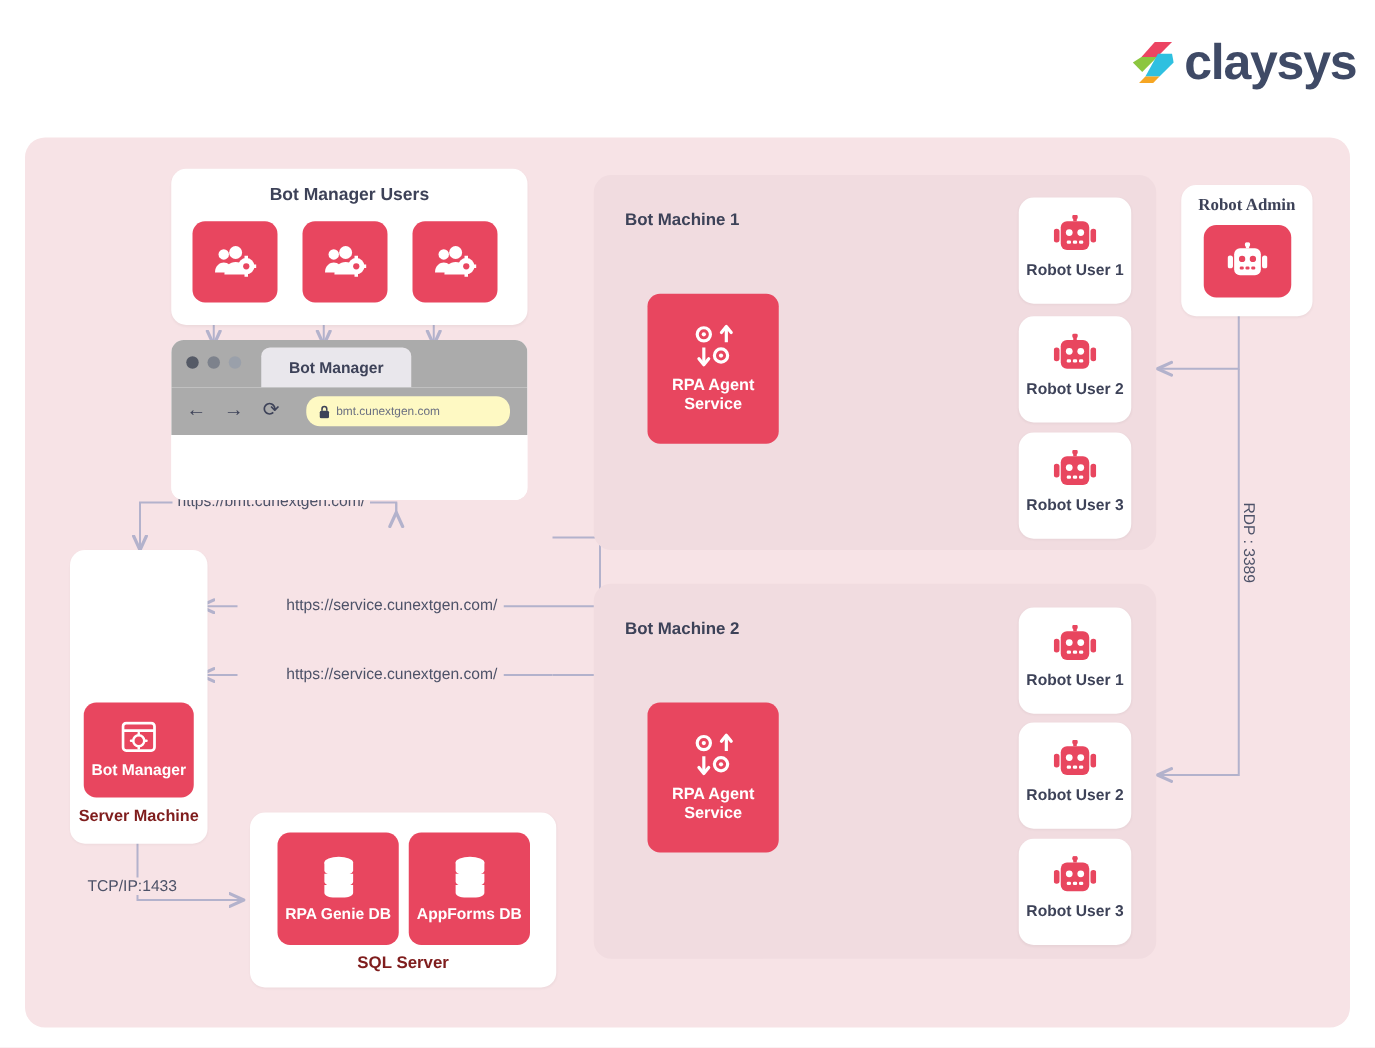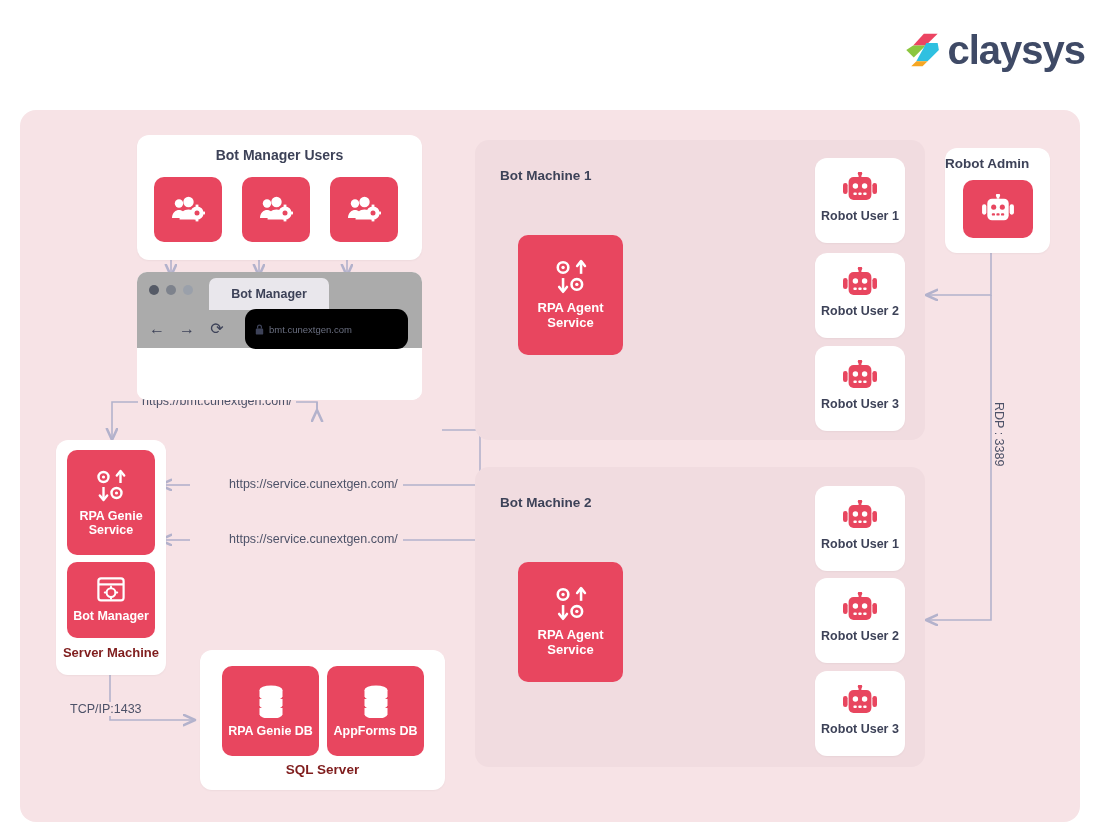--- a/index.html
+++ b/index.html
@@ -35,21 +35,21 @@
 
   
   #browser{position:absolute;left:137px;top:272px;width:285px;height:128px;background:#fff;border-radius:10px;overflow:hidden;}
   #bw-top{position:relative;height:38px;background:#ababab;}
   #bw-dots{position:absolute;left:12px;top:13px;display:flex;gap:7px;}
   #bw-dots i{width:10px;height:10px;border-radius:50%;display:block;}
   #bw-tab{position:absolute;left:72px;top:6px;width:120px;height:32px;background:#e9e7ec;border-radius:7px 7px 0 0;
           display:flex;align-items:center;justify-content:center;font-size:12.5px;font-weight:bold;color:#3d4258;}
   #bw-nav{position:relative;height:38px;background:#ababab;display:flex;align-items:center;padding-left:12px;gap:14px;}
   #bw-nav .nic{color:#3d4258;font-size:16px;line-height:1;width:16px;text-align:center;}
-  #bw-url{margin-left:6px;flex:1;margin-right:14px;height:40px;background:#000000;border-radius:11px;
+  #bw-url{margin-left:6px;flex:1;margin-right:14px;height:24px;background:#fef9c3;border-radius:11px;
           display:flex;align-items:center;gap:5px;padding:0 10px;font-size:9.5px;color:#6a6f80;}
   #bw-body{height:52px;background:#fff;}
 
   
   .ic{display:block;}
 </style>
 </head>
 <body>
 
 <div id="logo">
@@ -204,33 +204,20 @@
           <rect x="0.8" y="4.6" width="7.4" height="6" rx="1.2" fill="#3d4258"></rect>
           <path d="M2.6,4.6 V3.1 a1.9,1.9 0 0 1 3.8,0 V4.6" fill="none" stroke="#3d4258" stroke-width="1.25"></path>
         </svg>
         <span>bmt.cunextgen.com</span>
       </div>
     </div>
     <div id="bw-body"></div>
   </div>
 
   <div class="card" style="left:36px;top:330px;width:110px;height:235px;">
-    <div class="chip" style="left:11px;top:10px;width:88px;height:105px;">
-      <svg class="ic" width="34" height="34" viewBox="0 0 34 34">
-        <circle cx="9.5" cy="8" r="5" fill="none" stroke="#fff" stroke-width="2.4"></circle>
-        <circle cx="9.5" cy="8" r="1.6" fill="#fff"></circle>
-        <path d="M9.5,18 L9.5,30" stroke="#fff" stroke-width="2.4" fill="none"></path>
-        <path d="M5.8,26.4 L9.5,31 L13.2,26.4" fill="none" stroke="#fff" stroke-width="2.4" stroke-linecap="round" stroke-linejoin="round"></path>
-        <circle cx="22.5" cy="24" r="5" fill="none" stroke="#fff" stroke-width="2.4"></circle>
-        <circle cx="22.5" cy="24" r="1.6" fill="#fff"></circle>
-        <path d="M26.5,14 L26.5,2" stroke="#fff" stroke-width="2.4" fill="none"></path>
-        <path d="M22.8,6.6 L26.5,2 L30.2,6.6" fill="none" stroke="#fff" stroke-width="2.4" stroke-linecap="round" stroke-linejoin="round"></path>
-      </svg>
-      <div class="lbl">RPA Genie Service</div>
-    </div>
     <div class="chip" style="left:11px;top:122px;width:88px;height:76px;">
       <svg class="ic" width="28" height="26" viewBox="0 0 28 26">
         <rect x="1.4" y="1.4" width="25.2" height="22" rx="2.6" fill="none" stroke="#fff" stroke-width="2.2"></rect>
         <path d="M1.4,7.4 H26.6" stroke="#fff" stroke-width="2.2"></path>
         <circle cx="14" cy="15.6" r="4.4" fill="none" stroke="#fff" stroke-width="2"></circle>
         <g stroke="#fff" stroke-width="2" stroke-linecap="round">
           <path d="M14,9.4 V11"></path>
             <path d="M14,20.2 V21.8"></path>
             <path d="M7.8,15.6 H9.4"></path>
             <path d="M18.6,15.6 H20.2"></path>
@@ -395,21 +382,21 @@
       <g fill="#fff">
           <rect x="10.4" y="20.4" width="3.4" height="2.6" rx="1"></rect>
           <rect x="15.3" y="20.4" width="3.4" height="2.6" rx="1"></rect>
           <rect x="20.2" y="20.4" width="3.4" height="2.6" rx="1"></rect>
         </g>
     </svg>
     <div style="text-align:center;font-size:12.5px;font-weight:bold;margin-top:5px;">Robot User 3</div>
   </div>
 
   <div class="card" style="left:925px;top:38px;width:105px;height:105px;">
-    <div class="title" style="left:0;top:8px;width:105px;text-align:left;font-size:13.5px;">Robot Admin</div>
+    <div class="title" style="left:0;top:8px;width:105px;text-align:center;font-size:13.5px;font-family:Liberation Serif, serif;">Robot Admin</div>
     <div class="chip" style="left:18px;top:32px;width:70px;height:58px;">
       <svg class="ic" width="32" height="30" viewBox="0 0 34 32">
         <rect x="15.6" y="0" width="2.8" height="5" fill="#fff"></rect>
           <circle cx="17" cy="1.6" r="2.2" fill="#fff"></circle>
         <rect x="0" y="11" width="4.6" height="11" rx="2.2" fill="#fff"></rect>
         <rect x="29.4" y="11" width="4.6" height="11" rx="2.2" fill="#fff"></rect>
         <rect x="5.6" y="5" width="22.8" height="23" rx="5" fill="#fff"></rect>
         <circle cx="12.4" cy="14" r="2.7" fill="#e8465f"></circle>
           <circle cx="21.6" cy="14" r="2.7" fill="#e8465f"></circle>
         <g fill="#e8465f">

